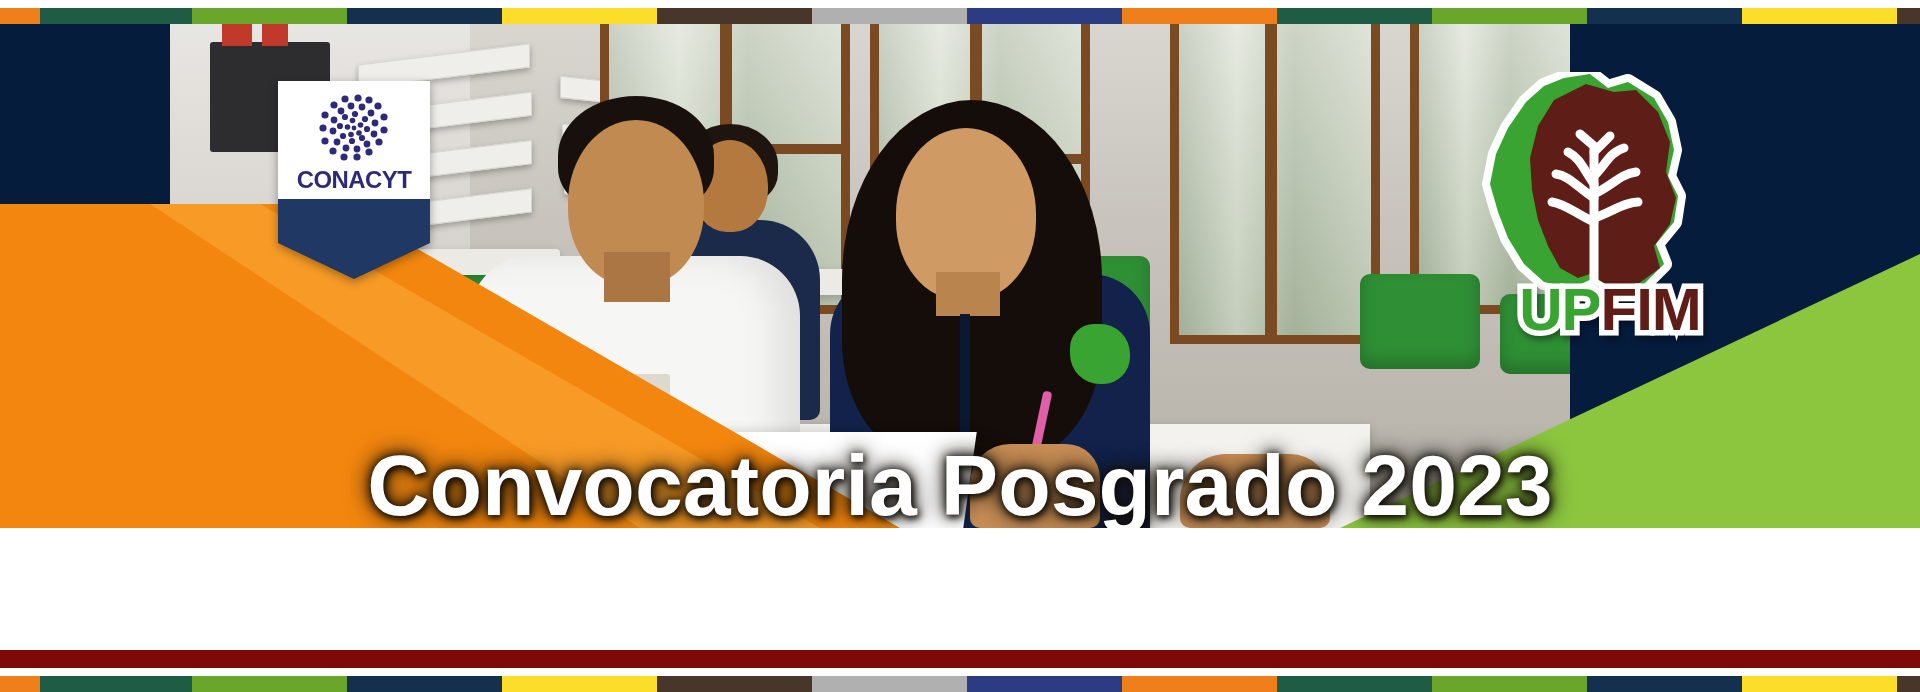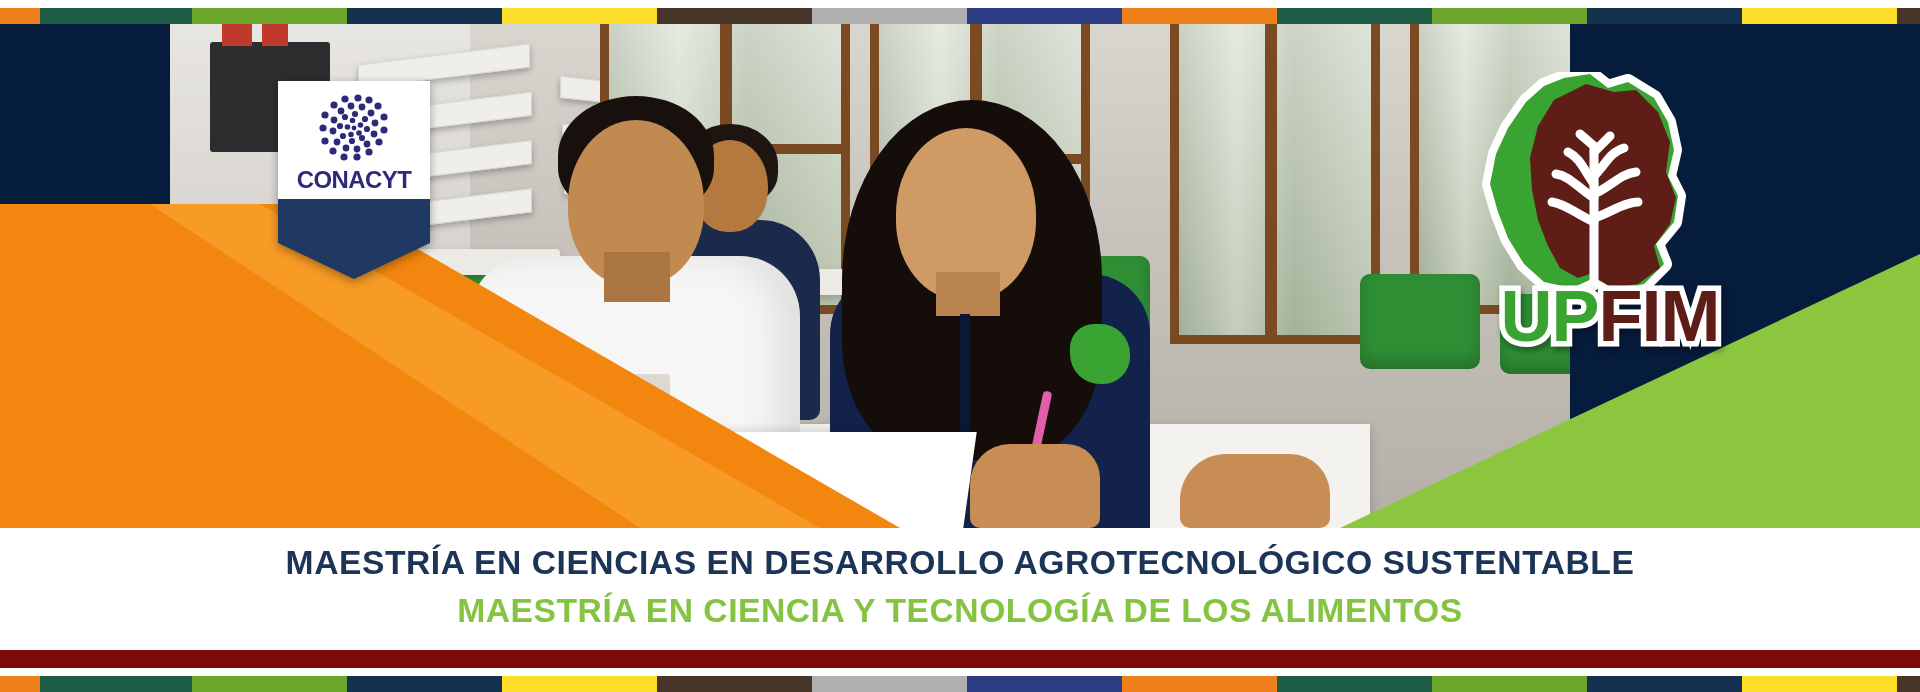--- a/index.html
+++ b/index.html
@@ -140,21 +140,21 @@
     font-family:"Liberation Sans", sans-serif;
   }
 
   
   .upfim {
     position:absolute; left:1430px; top:48px; width:360px; height:300px;
   }
   .upfim-mark { position:absolute; left:38px; top:0; width:240px; height:225px; }
   .upfim-text {
     position:absolute; left:0; top:208px; width:360px; text-align:center;
-    font-size:72px; font-weight:bold; letter-spacing:-1px; line-height:1;
+    font-size:60px; font-weight:bold; letter-spacing:-1px; line-height:1;
     font-family:"Liberation Sans", sans-serif;
     -webkit-text-stroke: 11px #ffffff;
     paint-order: stroke fill;
     filter: drop-shadow(2px 4px 3px rgba(0,0,0,.38));
   }
   .upfim-up { color:#3aa432; }
   .upfim-fim { color:#5e1d16; }
 
   
   .main-title {
@@ -372,26 +372,23 @@
             <path d="M126 122 C144 114 152 102 168 100"></path>
             <path d="M126 104 C138 92 142 80 156 76"></path>
             <path d="M126 96 L126 74 L112 62"></path>
             <path d="M126 80 L142 64"></path>
           </g>
         </g>
       </svg>
       <div class="upfim-text"><span class="upfim-up">UP</span><span class="upfim-fim">FIM</span></div>
     </div>
 
+    <div class="main-title">Convocatoria Posgrado 2023</div>
   </div>
 
-  <div class="subtitle-band">
-    <div class="sub-line1">MAESTRÍA EN CIENCIAS EN DESARROLLO AGROTECNOLÓGICO SUSTENTABLE</div>
-    <div class="sub-line2">MAESTRÍA EN CIENCIA Y TECNOLOGÍA DE LOS ALIMENTOS</div>
-  </div>
 
   <div class="darkred-bar"></div>
   <div class="white-gap"></div>
 
   <div class="stripe-bar bottom" id="stripe-bottom">
       <div class="stripe-seg" style="background: rgb(239, 127, 26); width: 40px;"></div>
       <div class="stripe-seg" style="background: rgb(31, 92, 70); width: 152px;"></div>
       <div class="stripe-seg" style="background: rgb(106, 166, 42); width: 155px;"></div>
       <div class="stripe-seg" style="background: rgb(20, 48, 79); width: 155px;"></div>
       <div class="stripe-seg" style="background: rgb(251, 221, 42); width: 155px;"></div>

